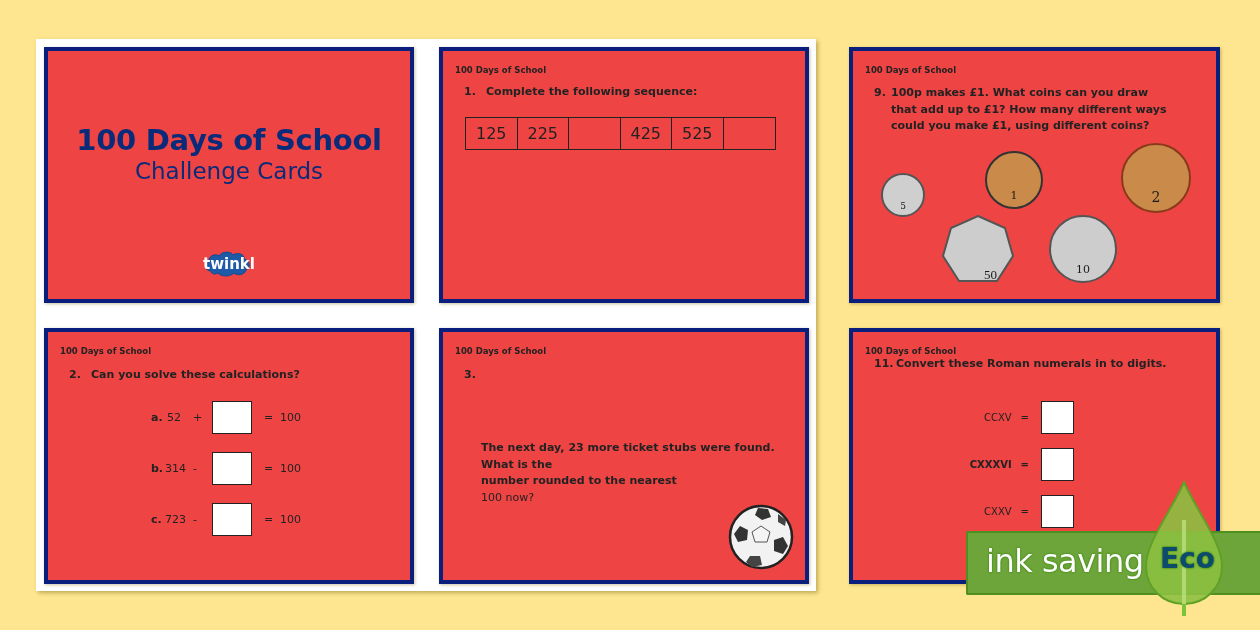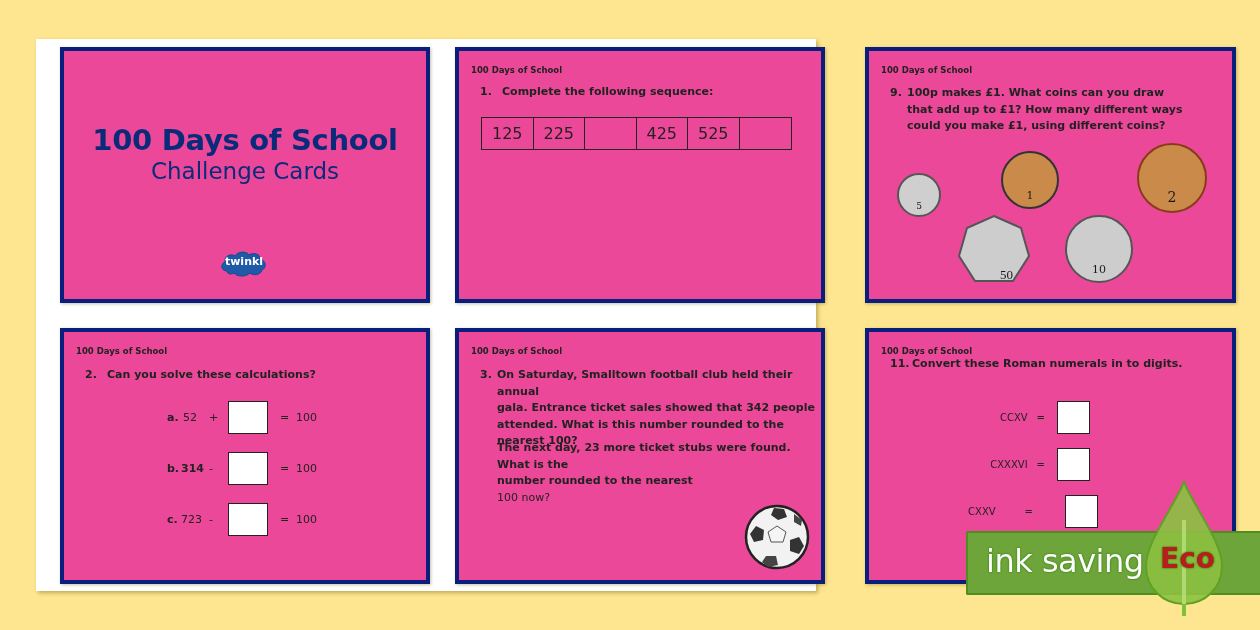--- a/index.html
+++ b/index.html
@@ -1,36 +1,36 @@
 <!DOCTYPE html>
 <html><head>
 <meta charset="utf-8">
 <style>
   html, body { margin:0; padding:0; }
   body { width:1260px; height:630px; background:#fde68f; position:relative; overflow:hidden; font-family:"DejaVu Sans", sans-serif; color:#1a1a1a; }
   .sheet { position:absolute; background:#fff; box-shadow:2px 2px 4px rgba(120,100,20,0.45); }
-  .card { position:absolute; background:#ec4899; border:4px solid #0a1f7d; box-sizing:border-box; box-shadow:1px 1px 3px rgba(120,100,20,0.4);margin-left:16px; }
+  .card { position:absolute; background:#ef4444; border:4px solid #0a1f7d; box-sizing:border-box; box-shadow:1px 1px 3px rgba(120,100,20,0.4); }
   .card-header { position:absolute; left:12px; top:14px; font-size:8.5px; font-weight:bold; color:#222; }
   .q { position:absolute; left:21px; top:33px; font-size:11px; font-weight:bold; color:#222; line-height:16.5px; }
   .q .num { display:inline-block; width:22px; }
   .q .txt { display:inline-block; vertical-align:top; }
   .title-main { position:absolute; left:0; right:0; top:72px; text-align:center; font-size:29px; font-weight:bold; color:#0a2b7a; letter-spacing:-0.3px; }
   .title-sub { position:absolute; left:0; right:0; top:107px; text-align:center; font-size:23px; color:#0a2b7a; }
   .logo { position:absolute; left:155px; top:198px; width:50px; height:28px; }
-  .logo-text { position:absolute; left:0; right:0; top:6px; text-align:center; color:#fff; font-weight:bold; font-size:11px; }
+  .logo-text { position:absolute; left:0; right:0; top:6px; text-align:center; color:#fff; font-weight:bold; font-size:15px; }
   .seq { position:absolute; left:22px; top:66px; display:flex; border:1.5px solid #222; }
   .seq .cell { width:51.5px; height:31px; border-right:1px solid #222; box-sizing:border-box; font-size:16px; display:flex; align-items:center; justify-content:center; color:#222; }
   .seq .cell:last-child { border-right:none; }
   .calc-row { position:absolute; display:flex; align-items:center; font-size:11px; font-weight:bold; color:#222; }
   .ansbox { border:1.5px solid #222; background:#fff; box-sizing:border-box; }
   .roman-row { position:absolute; display:flex; align-items:center; font-size:10px; color:#222; }
   .para { position:absolute; font-size:11px; font-weight:bold; line-height:16.5px; color:#222; }
   .banner { position:absolute; left:966px; top:531px; width:300px; height:64px; background:#6ea53b; border-top:2px solid #4f8f20; border-bottom:2px solid #4f8f20; border-left:2px solid #4f8f20; box-sizing:border-box; border-radius:2px 0 0 2px; }
   .banner-text { position:absolute; left:18px; top:9px; font-size:32px; color:#fff; letter-spacing:-0.5px; text-shadow:0 0 2px #3d8a10, 0 0 2px #3d8a10; }
-  .eco-text { position:absolute; left:1160px; top:542px; font-size:28px; font-weight:bold; color:#b91c1c; text-shadow:0 0 2px #3d8a10, 0 0 2px #3d8a10; }
+  .eco-text { position:absolute; left:1160px; top:542px; font-size:28px; font-weight:bold; color:#0c4a6e; text-shadow:0 0 2px #3d8a10, 0 0 2px #3d8a10; }
 </style>
 </head>
 <body>
 
 <div class="sheet" style="left:36px; top:39px; width:780px; height:552px;"></div>
 
 <div class="card" style="left:44px; top:47px; width:370px; height:256px;">
   <div class="title-main">100 Days of School</div>
   <div class="title-sub">Challenge Cards</div>
   <div class="logo">
@@ -64,44 +64,39 @@
   <div class="calc-row" style="left:103px; top:69px;">
     <span style="width:16px;">a.</span>
     <span style="width:26px; font-weight:normal;">52</span>
     <span style="width:19px; font-weight:normal;">+</span>
     <div class="ansbox" style="width:40px; height:33px;"></div>
     <span style="margin-left:12px; width:16px; font-weight:normal;">=</span>
     <span style="font-weight:normal;">100</span>
   </div>
   <div class="calc-row" style="left:103px; top:120px;">
     <span style="width:14px;">b.</span>
-    <span style="width:28px; font-weight:bold;">314</span>
+    <span style="width:28px; font-weight:normal;">314</span>
     <span style="width:19px; font-weight:normal;">-</span>
     <div class="ansbox" style="width:40px; height:33px;"></div>
     <span style="margin-left:12px; width:16px; font-weight:normal;">=</span>
     <span style="font-weight:normal;">100</span>
   </div>
   <div class="calc-row" style="left:103px; top:171px;">
     <span style="width:14px;">c.</span>
     <span style="width:28px; font-weight:normal;">723</span>
     <span style="width:19px; font-weight:normal;">-</span>
     <div class="ansbox" style="width:40px; height:33px;"></div>
     <span style="margin-left:12px; width:16px; font-weight:normal;">=</span>
     <span style="font-weight:normal;">100</span>
   </div>
 </div>
 
 <div class="card" style="left:439px; top:328px; width:370px; height:256px;">
   <div class="card-header">100 Days of School</div>
   <div class="para" style="left:21px; top:35px;">3.</div>
-  <div class="para" style="left:38px; top:35px; width:330px;">
-    <div>On Saturday, Smalltown football club held their annual</div>
-    <div>gala. Entrance ticket sales showed that 342 people</div>
-    <div>attended. What is this number rounded to the nearest 100?</div>
-  </div>
   <div class="para" style="left:38px; top:108px; width:330px;">
     <div>The next day, 23 more ticket stubs were found.  What is the</div>
     <div>number rounded to the nearest</div>
     <div style="font-weight:normal;">100 now?</div>
   </div>
   <svg style="position:absolute; left:285px; top:172px;" width="66" height="66" viewBox="0 0 66 66">
     <circle cx="33" cy="33" r="31" fill="#f2f2f2" stroke="#222" stroke-width="2.5"></circle>
     <polygon points="33,22 42,28 39,38 27,38 24,28" fill="#f5f5f5" stroke="#555" stroke-width="1"></polygon>
     <polygon points="12,22 20,26 19,36 10,38 6,30" fill="#333"></polygon>
     <polygon points="46,36 55,33 60,42 55,50 46,47" fill="#333"></polygon>
@@ -141,26 +136,26 @@
 <div class="card" style="left:849px; top:328px; width:371px; height:256px;">
   <div class="card-header">100 Days of School</div>
   <div class="q" style="top:24px;">
     <span class="num">11.</span><span class="txt">Convert these Roman numerals in to digits.</span>
   </div>
   <div class="roman-row" style="right:142px; top:69px;text-align:right;">
     <span>CCXV</span>
     <span style="margin:0 12px 0 9px;">=</span>
     <div class="ansbox" style="width:33px; height:33px;"></div>
   </div>
-  <div class="roman-row" style="right:142px; top:116px;">
+  <div class="roman-row" style="right:142px; top:116px;font-weight:bold;">
     <span>CXXXVI</span>
     <span style="margin:0 12px 0 9px;">=</span>
     <div class="ansbox" style="width:33px; height:33px;"></div>
   </div>
-  <div class="roman-row" style="right:134px; top:163px;gap:20px;">
+  <div class="roman-row" style="right:142px; top:163px;">
     <span>CXXV</span>
     <span style="margin:0 12px 0 9px;">=</span>
     <div class="ansbox" style="width:33px; height:33px;"></div>
   </div>
 </div>
 
 <div class="banner">
   <div class="banner-text">ink saving</div>
 </div>
 <svg style="position:absolute; left:1144px; top:480px;" width="82" height="140" viewBox="0 0 82 140">

